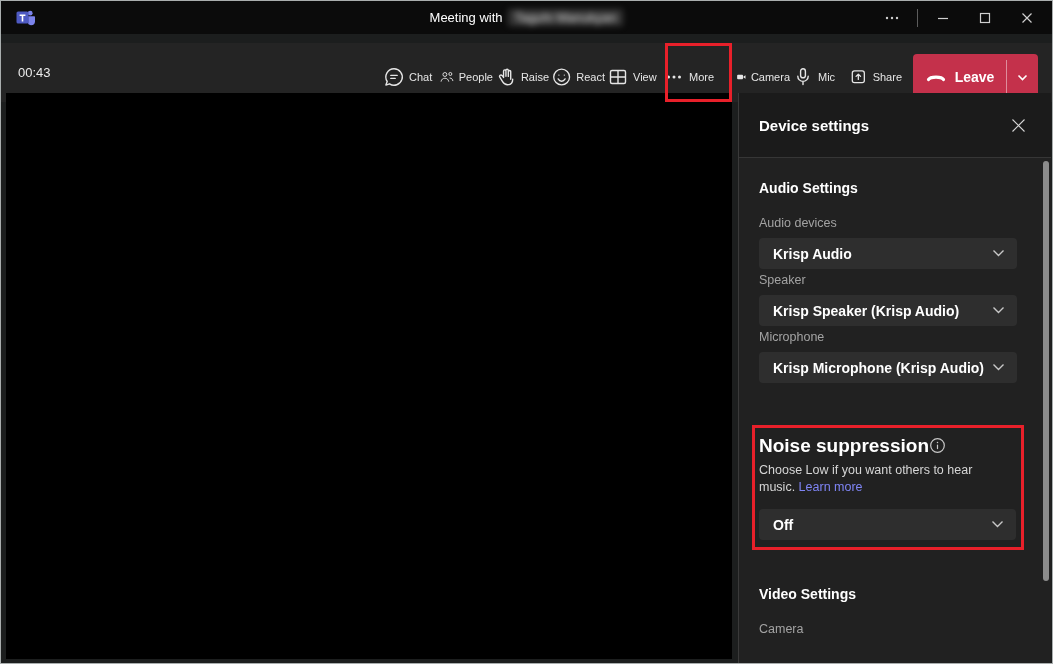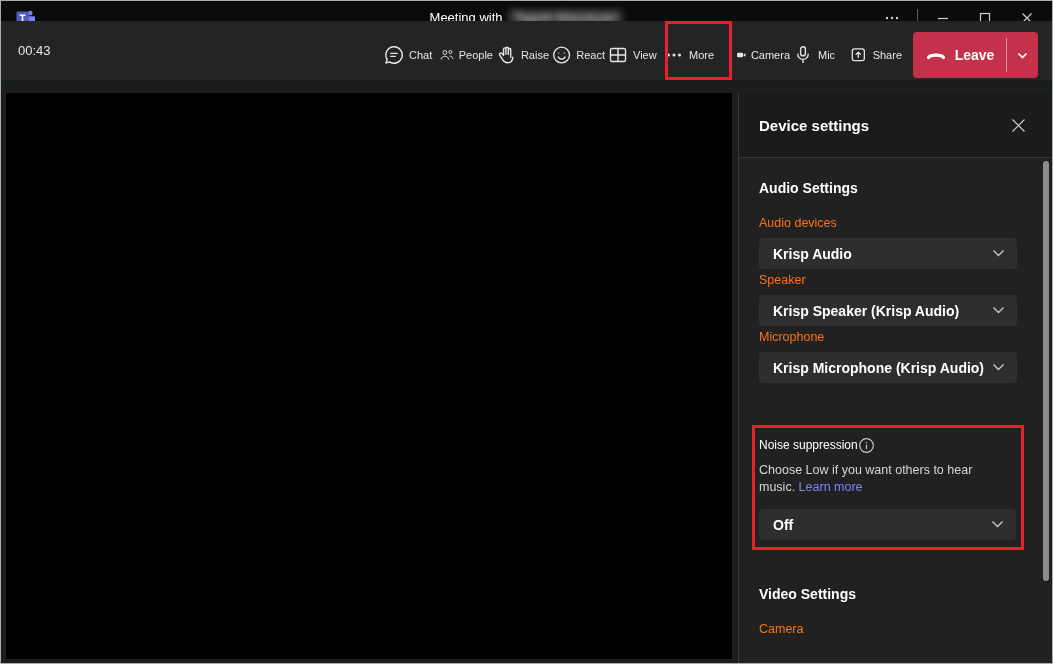--- a/index.html
+++ b/index.html
@@ -11,21 +11,21 @@
   
   .titlebar { position: absolute; left: 0; right: 0; top: 0; height: 33px; background: #0b0b0b; }
   .tb-logo { position: absolute; left: 14px; top: 6px; width: 21px; height: 21px; }
   .tb-title { position: absolute; left: 0; right: 0; top: 0; height: 33px; display: flex; align-items: center; justify-content: center; color: #ffffff; font-size: 13px; gap: 5px; }
   .blurred-name { filter: blur(3px); background: rgba(150,150,150,0.30); color: #d8d8d8; padding: 1px 7px; border-radius: 2px; }
   .tb-controls { position: absolute; right: 4px; top: 0; height: 33px; display: flex; align-items: center; }
   .tb-ctl { width: 42px; height: 33px; display: flex; align-items: center; justify-content: center; cursor: default; }
   .tb-divider { width: 1px; height: 18px; background: #5c5c5c; margin: 0 4px; }
 
   
-  .toolbar { position: absolute; left: 0; right: 0; top: 20px; height: 59px; background: #242424; }
+  .toolbar { position: absolute; left: 0; right: 0; top: 42px; height: 59px; background: #242424; }
   .timer { position: absolute; left: 17px; top: 0; height: 59px; display: flex; align-items: center; color: #ebebeb; font-size: 13px; }
   .tbtn { position: absolute; top: 9px; width: 54px; height: 46px; display: flex; flex-direction: row; align-items: center; padding-top: 3px; gap: 4px; color: #e6e6e6; font-size: 11px; cursor: default; }
   .tbtn svg { display: block; }
   .tbtn-chat   { left: 382px; }
   .tbtn-people { left: 438px; }
   .tbtn-raise  { left: 494px; }
   .tbtn-react  { left: 550px; }
   .tbtn-view   { left: 606px; }
   .tbtn-more   { left: 662px; }
   .tbtn-camera { left: 735px; }
@@ -43,28 +43,28 @@
 
   
   .panel { position: absolute; left: 737px; top: 92px; right: 1px; bottom: 0; background: #212121; border-left: 1px solid #3a3a3a; }
   .panel-header { height: 65px; background: #1b1b1b; border-bottom: 1px solid #363636; display: flex; align-items: center; padding: 0 24px 0 20px; }
   .panel-title { flex: 1; color: #ffffff; font-size: 15px; font-weight: bold; }
   .panel-close { width: 18px; height: 18px; display: flex; align-items: center; justify-content: center; cursor: default; }
   .panel-body { padding: 0 34px 0 20px; }
 
   .section-heading { color: #ffffff; font-size: 14px; font-weight: bold; line-height: 17px; }
   .heading-audio { margin-top: 22px; }
-  .field-label { color: #f97316; font-size: 12.5px; line-height: 15px; }
+  .field-label { color: #a3a3a3; font-size: 12.5px; line-height: 15px; }
   .lbl-1 { margin-top: 19px; }
   .lbl-2, .lbl-3 { margin-top: 4px; }
   .dropdown { margin-top: 7px; height: 31px; background: #2e2e2e; border-radius: 4px; display: flex; align-items: center; padding: 0 12px 0 14px; color: #ffffff; font-size: 14px; font-weight: 600; cursor: default; }
   .dropdown .chev { margin-left: auto; display: flex; }
 
   .annotation-noise { margin: 42px 0 0 -7px; width: 272px; border: 3px solid #e8202a; padding: 8px 5px 7px 4px; }
-  .noise-heading { display: flex; align-items: center; color: #ffffff; font-size: 12px; font-weight: 400; line-height: 19px; }
+  .noise-heading { display: flex; align-items: center; color: #ffffff; font-size: 19px; font-weight: 700; line-height: 19px; }
   .noise-desc { margin-top: 7px; color: #d6d6d6; font-size: 12.5px; line-height: 17px; }
   .learn-more { color: #7f85f5; cursor: default; }
   .annotation-noise .dropdown { margin-top: 13px; }
 
   .heading-video { margin-top: 36px; }
   .lbl-camera { margin-top: 19px; }
 
   .scroll-thumb { position: absolute; right: 2px; top: 68px; width: 6px; height: 420px; background: #8c8c8c; border-radius: 3px; }
 </style>
 </head>

